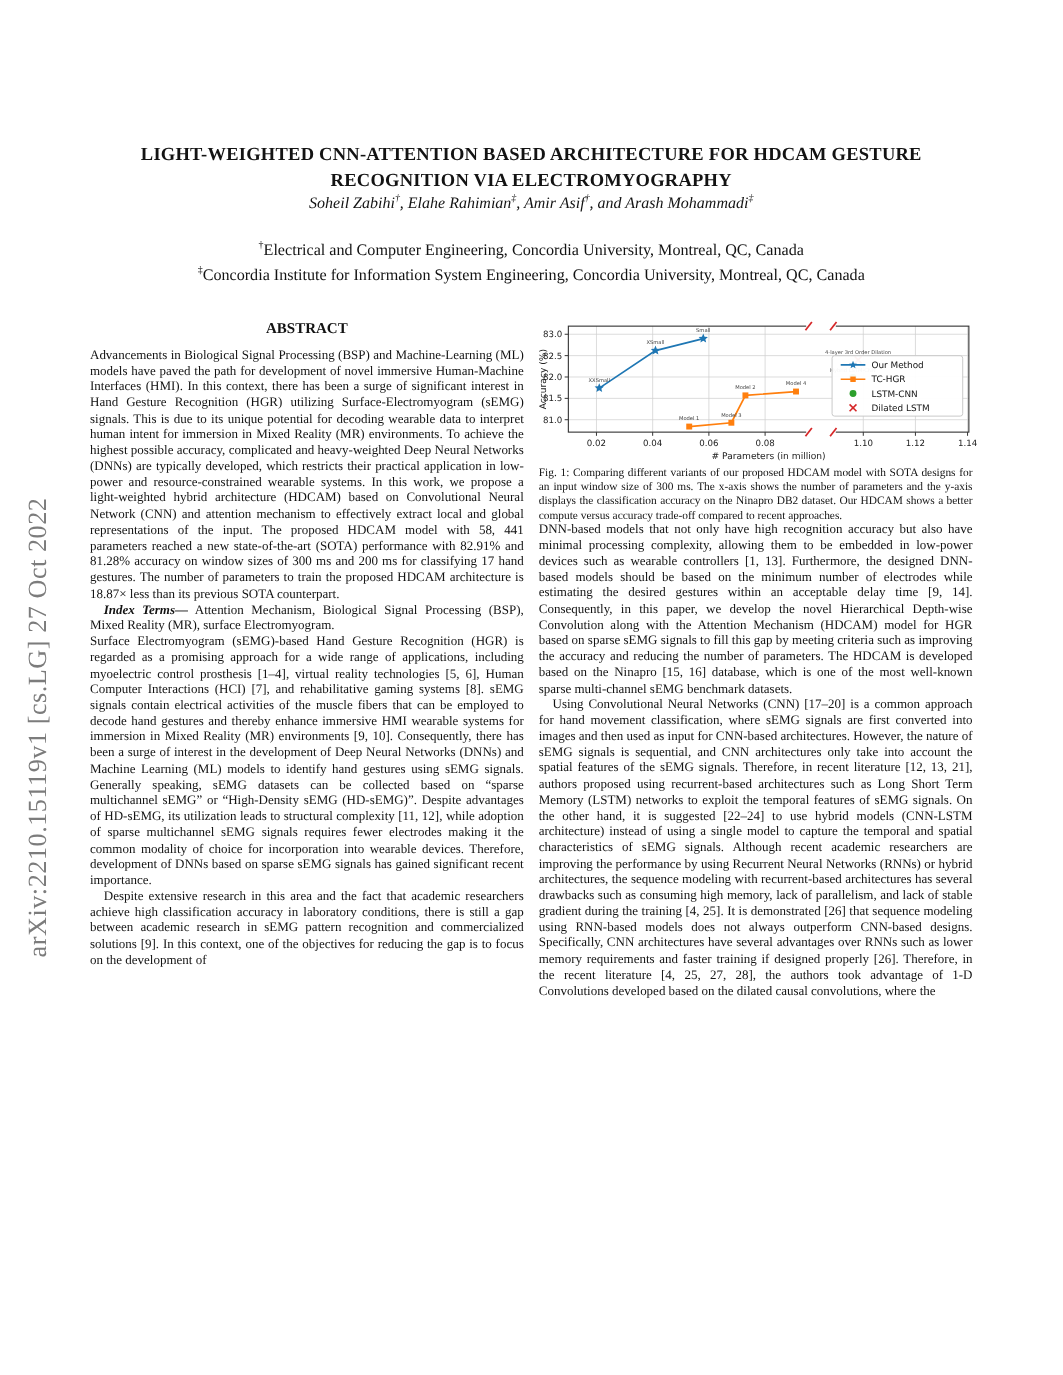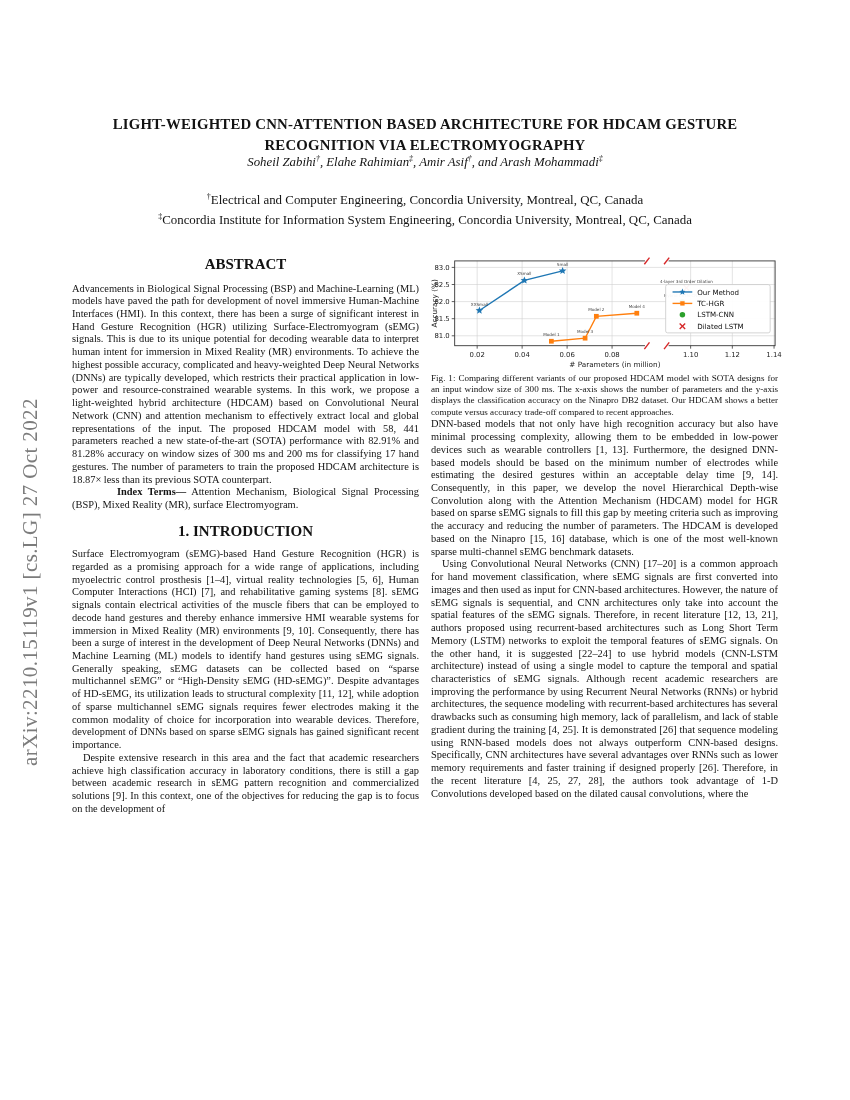--- a/index.html
+++ b/index.html
@@ -16,24 +16,24 @@
     margin:114px auto 0;width:700px;text-align:center;
     font-weight:bold;font-size:14.8px;line-height:1.4;letter-spacing:.2px;
   }
   .authors{text-align:center;font-style:italic;font-size:12.8px;}
   sup{font-size:.62em;vertical-align:super;line-height:0;}
   .affils{margin-top:21px;text-align:center;font-size:12.9px;line-height:1.5;}
   .columns{display:flex;gap:12px;margin:25px 72px 0;}
   .col{width:347px;font-size:10.4px;line-height:1.225;text-align:justify;}
   .col p{margin:0;}
   .col p.indent{text-indent:11px;}
-  .sec-heading{font-size:15px;font-weight:bold;text-align:center;margin:0 0 9px;}
+  .sec-heading{font-size:12px;font-weight:bold;text-align:center;margin:0 0 9px;}
   .intro-heading{margin:10px 0 8px;}
   .index-terms{margin-top:9px;text-indent:11px;}
-  .it-lead{font-weight:bold;margin-left:34px;}
+  .it-lead{font-weight:bold;font-style:italic;}
   .figure{margin:0 0 4px;}
   .figure svg{display:block;}
   .caption{font-size:9.1px;line-height:1.26;text-align:justify;margin:2px 0 9px;}
   .cap-label{font-weight:normal;}
 </style>
 </head>
 <body>
 
 <div class="watermark">arXiv:2210.15119v1  [cs.LG]  27 Oct 2022</div>
 
@@ -47,21 +47,20 @@
 <div class="affils">
     <div><sup>†</sup>Electrical and Computer Engineering, Concordia University, Montreal, QC, Canada</div>
     <div><sup>‡</sup>Concordia Institute for Information System Engineering, Concordia University, Montreal, QC, Canada</div>
   </div>
 
 <div class="columns">
   <div class="col">
     <div class="sec-heading">ABSTRACT</div>
     <p>Advancements in Biological Signal Processing (BSP) and Machine-Learning (ML) models have paved the path for development of novel immersive Human-Machine Interfaces (HMI). In this context, there has been a surge of significant interest in Hand Gesture Recognition (HGR) utilizing Surface-Electromyogram (sEMG) signals. This is due to its unique potential for decoding wearable data to interpret human intent for immersion in Mixed Reality (MR) environments. To achieve the highest possible accuracy, complicated and heavy-weighted Deep Neural Networks (DNNs) are typically developed, which restricts their practical application in low-power and resource-constrained wearable systems. In this work, we propose a light-weighted hybrid architecture (HDCAM) based on Convolutional Neural Network (CNN) and attention mechanism to effectively extract local and global representations of the input. The proposed HDCAM model with 58, 441 parameters reached a new state-of-the-art (SOTA) performance with 82.91% and 81.28% accuracy on window sizes of 300 ms and 200 ms for classifying 17 hand gestures. The number of parameters to train the proposed HDCAM architecture is 18.87× less than its previous SOTA counterpart.</p>
     <p class="index-terms"><span class="it-lead">Index Terms—</span><span> Attention Mechanism, Biological Signal Processing (BSP), Mixed Reality (MR), surface Electromyogram.</span></p>
-    <div class="sec-heading intro-heading">1. INTRODUCTION</div>
     <p>Surface Electromyogram (sEMG)-based Hand Gesture Recognition (HGR) is regarded as a promising approach for a wide range of applications, including myoelectric control prosthesis [1–4], virtual reality technologies [5, 6], Human Computer Interactions (HCI) [7], and rehabilitative gaming systems [8]. sEMG signals contain electrical activities of the muscle fibers that can be employed to decode hand gestures and thereby enhance immersive HMI wearable systems for immersion in Mixed Reality (MR) environments [9, 10]. Consequently, there has been a surge of interest in the development of Deep Neural Networks (DNNs) and Machine Learning (ML) models to identify hand gestures using sEMG signals. Generally speaking, sEMG datasets can be collected based on “sparse multichannel sEMG” or “High-Density sEMG (HD-sEMG)”. Despite advantages of HD-sEMG, its utilization leads to structural complexity [11, 12], while adoption of sparse multichannel sEMG signals requires fewer electrodes making it the common modality of choice for incorporation into wearable devices. Therefore, development of DNNs based on sparse sEMG signals has gained significant recent importance.</p>
     <p class="indent">Despite extensive research in this area and the fact that academic researchers achieve high classification accuracy in laboratory conditions, there is still a gap between academic research in sEMG pattern recognition and commercialized solutions [9]. In this context, one of the objectives for reducing the gap is to focus on the development of</p>
   </div>
 
   <div class="col">
     <div class="figure">
       <svg viewBox="0 0 357 115" width="352" xmlns="http://www.w3.org/2000/svg">
           <g stroke="#cfcfcf" stroke-width="0.6">
             <line x1="24" x2="349" y1="81.94354838709657" y2="81.94354838709657"></line>
             <line x1="24" x2="349" y1="64.60483870967724" y2="64.60483870967724"></line>

